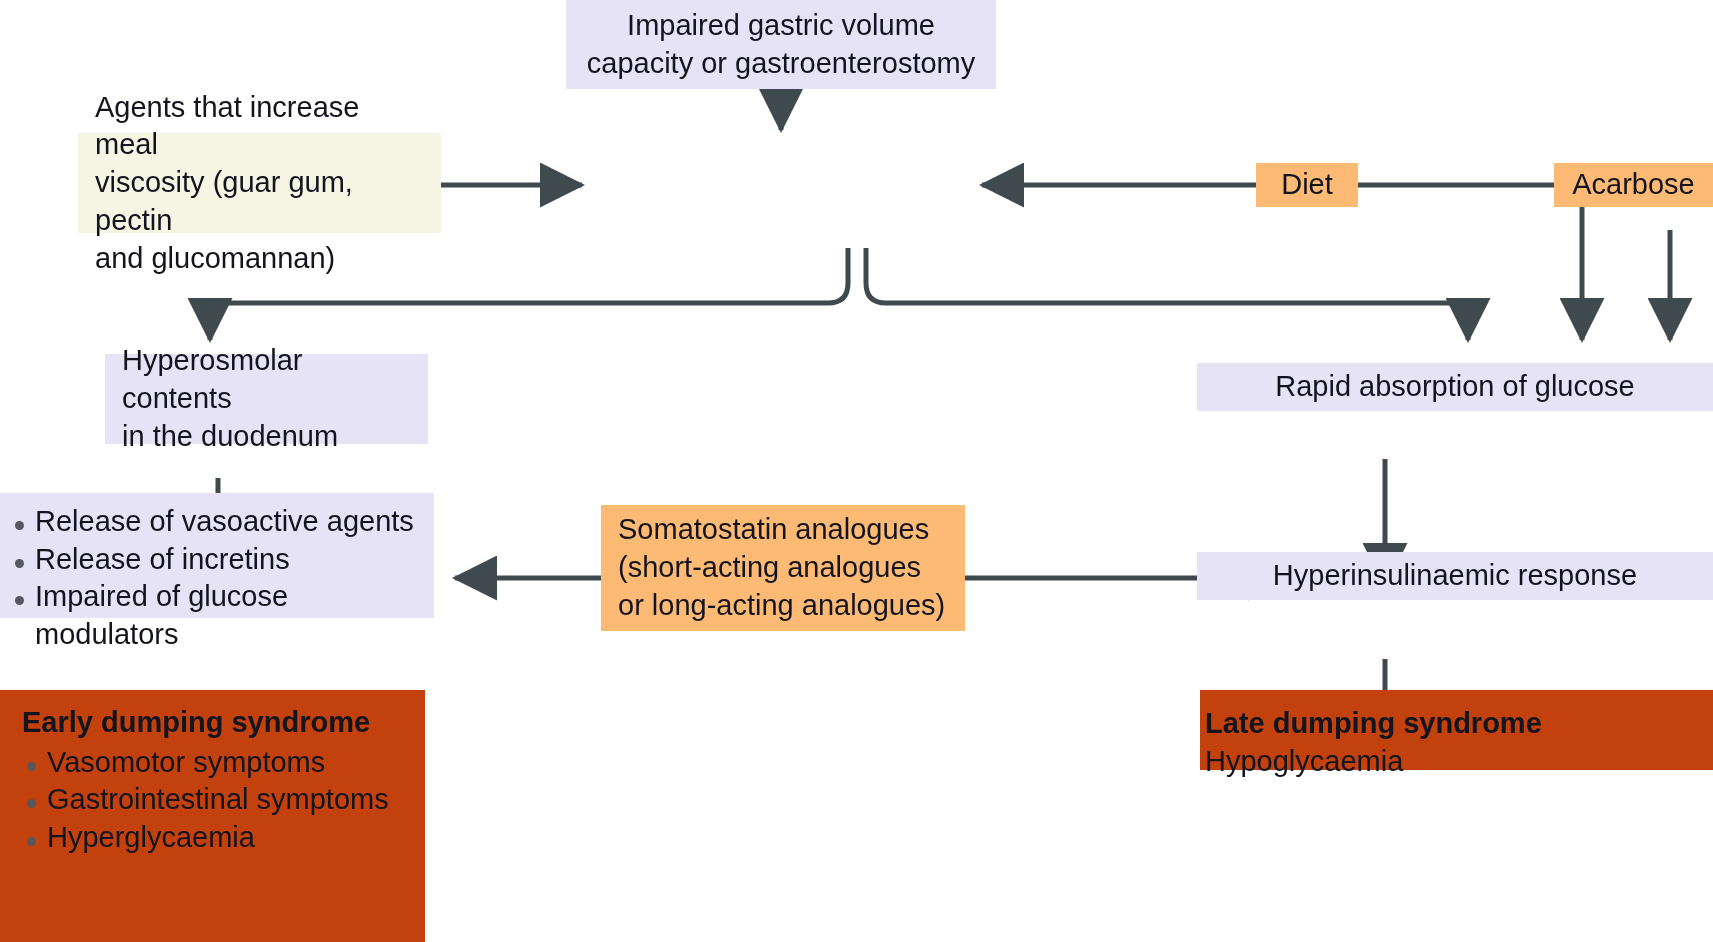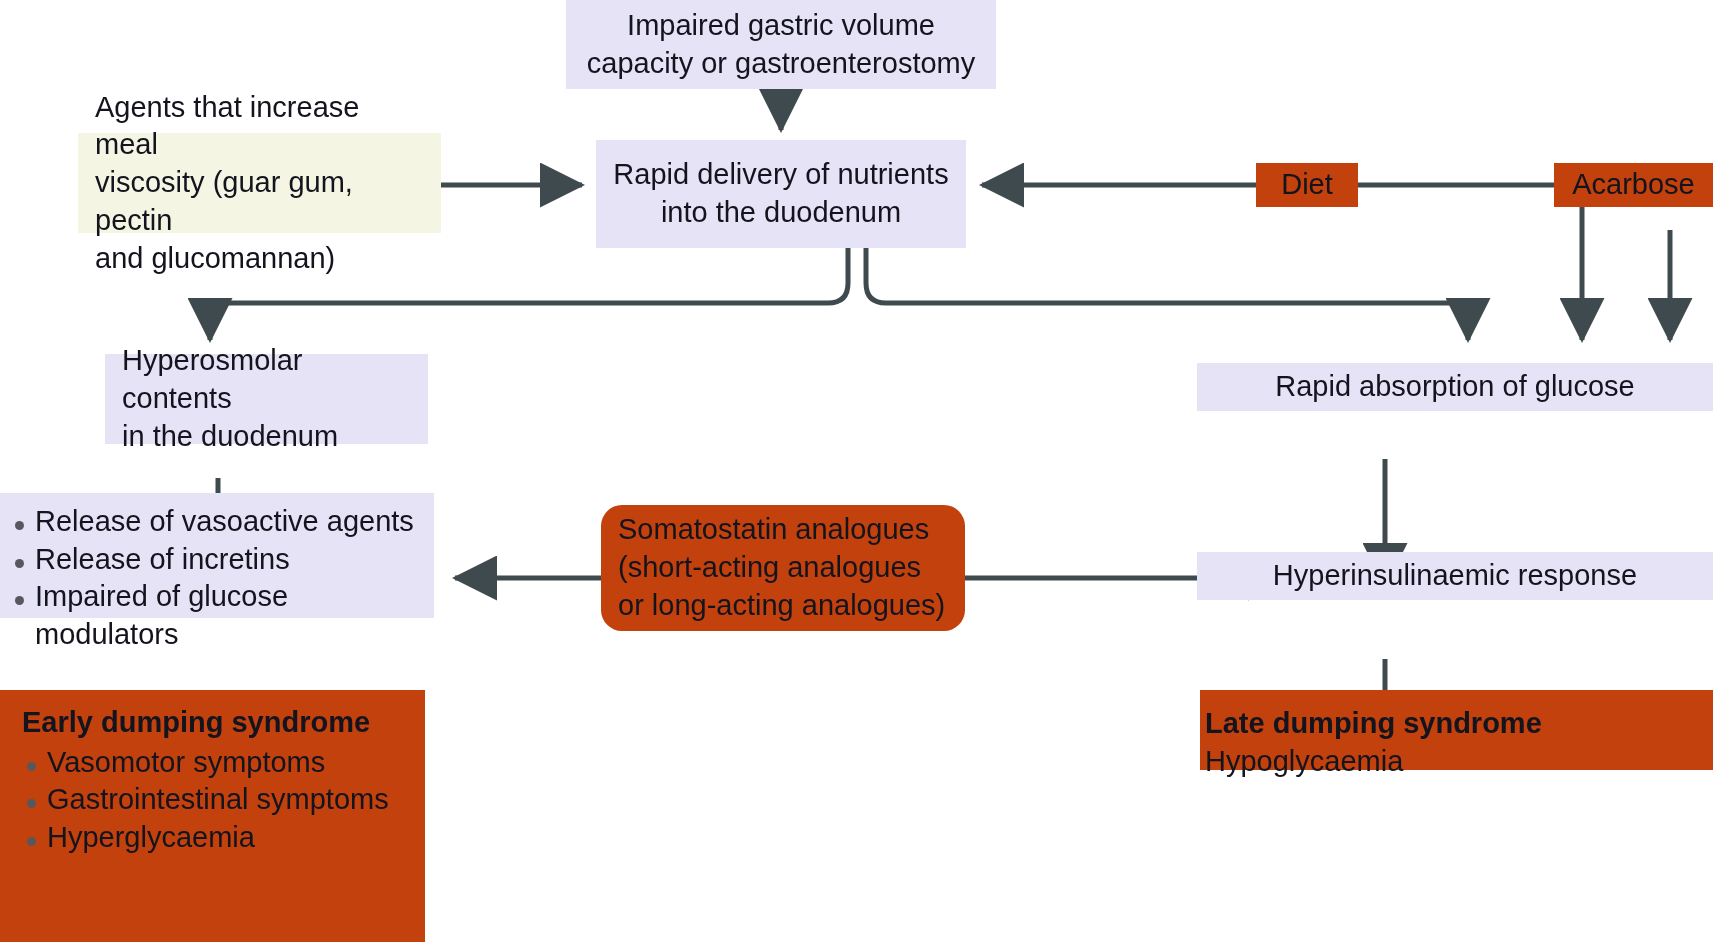--- a/index.html
+++ b/index.html
@@ -2,21 +2,21 @@
 <html><head>
 <meta charset="utf-8">
 <style>
   html,body{margin:0;padding:0;background:#ffffff;}
   body{font-family:"Liberation Sans","DejaVu Sans",sans-serif;}
   #stage{position:relative;width:1713px;height:942px;background:#ffffff;overflow:hidden;}
   .node{position:absolute;box-sizing:border-box;color:#14141e;line-height:1.3;}
   .node .txt{display:block;}
   .purple{background:#e5e3f5;}
   .yellow{background:#f4f5e3;}
-  .pink{background:#c2410c;}
+  .pink{background:#fdba74;}
   .blue{background:#c2410c;}
   .pad{padding:13px 17px;}
   .fs{font-size:29px;}
   .bold{font-weight:bold;}
   ul.blist{list-style:none;margin:0;padding:0;}
   ul.blist li{position:relative;padding-left:25px;}
   ul.blist li:before{content:"";position:absolute;left:5px;top:0.62em;width:9px;height:9px;
     border-radius:50%;background:#57575e;}
   svg#wires{position:absolute;left:0;top:0;width:1713px;height:942px;pointer-events:none;}
   .ctr{display:flex;align-items:center;justify-content:center;text-align:center;height:100%;}
@@ -61,26 +61,20 @@
     </g>
   </svg>
 
   <div class="node purple pad fs" style="left:566px;top:0px;width:430px;height:89px;">
     <div class="ctr" style="flex-direction:column;">
       <span class="txt">Impaired gastric volume</span>
       <span class="txt">capacity or gastroenterostomy</span>
     </div>
   </div>
 
-  <div class="node purple pad fs" style="left:596px;top:140px;width:370px;height:108px;">
-    <div class="ctr" style="flex-direction:column;">
-      <span class="txt">Rapid delivery of nutrients</span>
-      <span class="txt">into the duodenum</span>
-    </div>
-  </div>
 
   <div class="node yellow pad fs" style="left:78px;top:133px;width:363px;height:100px;">
     <div style="display:flex;flex-direction:column;justify-content:center;height:100%;">
       <span class="txt">Agents that increase meal</span>
       <span class="txt">viscosity (guar gum, pectin</span>
       <span class="txt">and glucomannan)</span>
     </div>
   </div>
 
   <div class="node pink fs" style="left:1256px;top:163px;width:102px;height:44px;">
@@ -109,21 +103,21 @@
   </div>
 
   <div class="node purple fs" style="left:0px;top:493px;width:434px;height:125px;padding:10px 10px 10px 10px;">
     <ul class="blist">
       <li>Release of vasoactive agents</li>
       <li>Release of incretins</li>
       <li>Impaired of  glucose modulators</li>
     </ul>
   </div>
 
-  <div class="node pink pad fs" style="left:601px;top:505px;width:364px;height:126px;border-radius:21px;">
+  <div class="node pink pad fs" style="left:601px;top:505px;width:364px;height:126px;">
     <div style="display:flex;flex-direction:column;justify-content:center;height:100%;">
       <span class="txt">Somatostatin analogues</span>
       <span class="txt">(short-acting analogues</span>
       <span class="txt">or long-acting analogues)</span>
     </div>
   </div>
 
   <div class="node purple fs" style="left:1197px;top:552px;width:516px;height:48px;">
     <div class="ctr">
         <span class="txt">Hyperinsulinaemic response</span>

